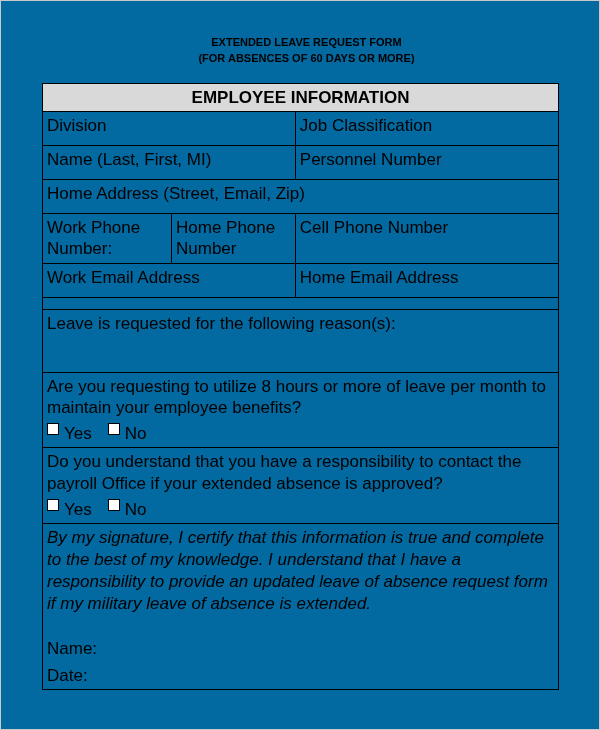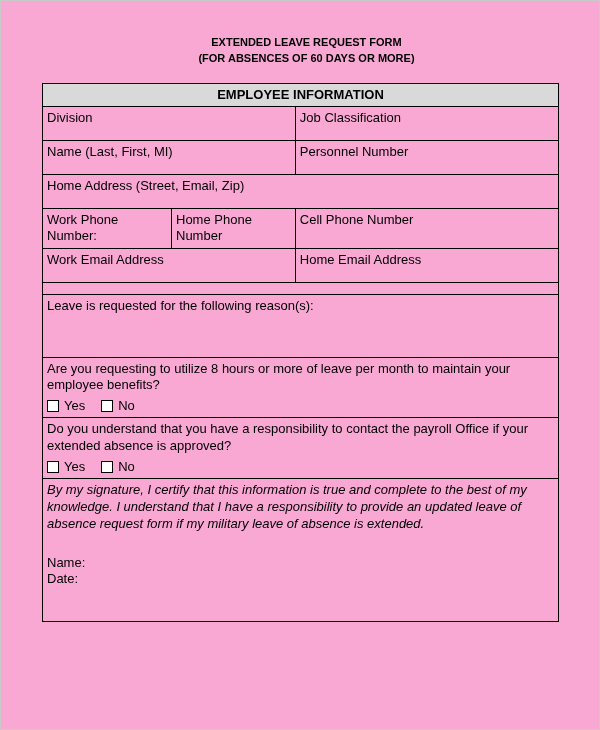--- a/index.html
+++ b/index.html
@@ -5,38 +5,38 @@
   html, body {
     margin: 0;
     padding: 0;
     background: #ffffff;
   }
   .page {
     position: relative;
     width: 600px;
     height: 730px;
     box-sizing: border-box;
-    background: #f9a8d4;
+    background: #0369a1;
     border: 1px solid #c9c9c9;
     font-family: "Liberation Sans", sans-serif;
     color: #000000;
     padding: 34px 28px 0 41px;
   }
   .title-block {
     text-align: center;
     font-weight: bold;
     font-size: 11px;
     line-height: 1.45;
     margin-bottom: 16px;
   }
   table.form {
     width: 517px;
     border-collapse: collapse;
     table-layout: fixed;
-    font-size: 13px;
+    font-size: 17px;
   }
   table.form td {
     border: 1px solid #000000;
     vertical-align: top;
     padding: 3px 4px;
     line-height: 1.25;
     overflow: hidden;
   }
   td.section-header {
     background: #d9d9d9;
@@ -55,40 +55,39 @@
     padding: 0;
   }
   .h-sm   { height: 27px; }
   .h-md   { height: 34px; }
   .h-lg   { height: 56px; }
   .h-xl   { height: 46px; }
   .h-sig  { height: 136px; }
   .cb-row {
     margin-top: 5px;
     display: flex;
-    align-items: center;
   }
   .checkbox {
     display: inline-block;
     width: 10px;
     height: 10px;
     border: 1px solid #000000;
     background: #ffffff;
     margin-right: 5px;
     flex: 0 0 auto;
   }
   .cb-label {
     margin-right: 16px;
   }
   .cert-text {
     font-style: italic;
     line-height: 1.3;
   }
   .sig-line {
-    margin-top: 0;
+    margin-top: 6px;
   }
   .sig-name { margin-top: 22px; }
 </style>
 </head>
 <body>
 
 <div class="page">
 
   <div class="title-block">
     <div>EXTENDED LEAVE REQUEST FORM</div>

